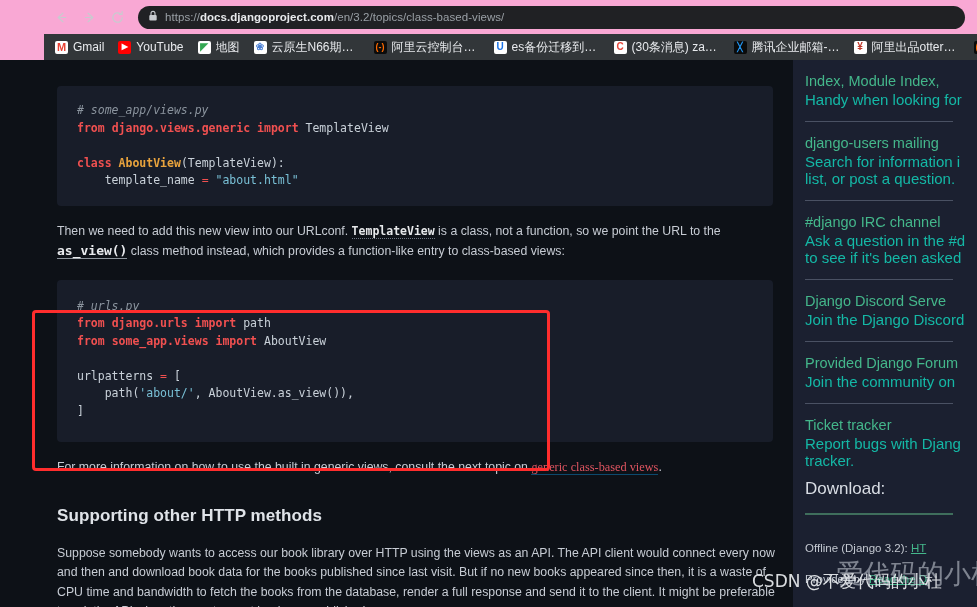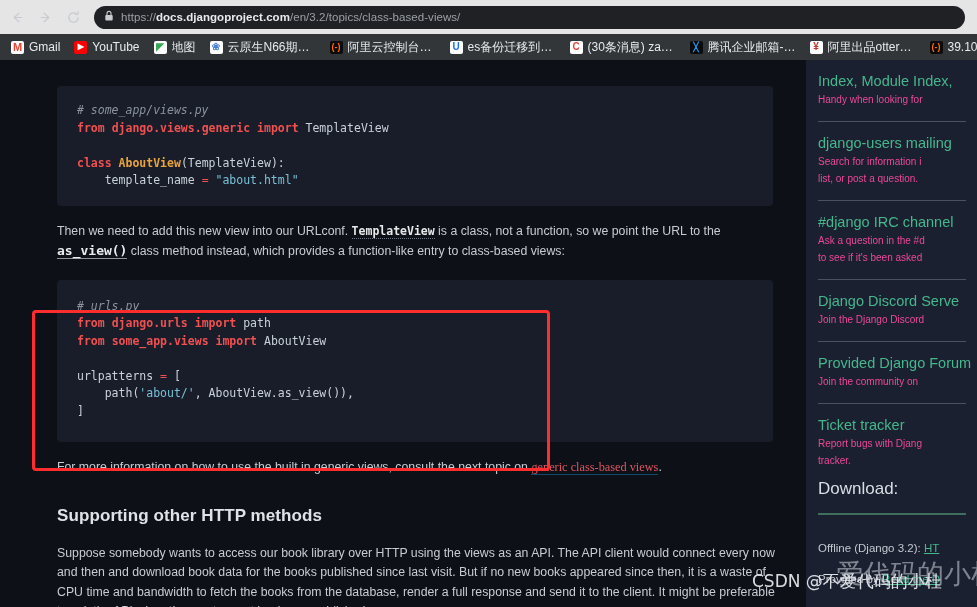--- a/index.html
+++ b/index.html
@@ -6,23 +6,24 @@
   html, body {
     width: 977px; height: 607px;
     background: #0d1117;
     font-family: "Liberation Sans", sans-serif;
     overflow: hidden;
   }
 
   
   .chrome {
     width: 977px;
-    background: #e5e5e5;
+    background: #f9a8d4;
     height: 60px;
     position: relative;
+    padding-left: 44px;
   }
   .toolbar {
     height: 34px;
     display: flex;
     align-items: center;
     padding: 0 4px;
     gap: 2px;
   }
   .navbtn {
     width: 26px; height: 26px;
@@ -185,36 +186,36 @@
     width: 518px; height: 161px;
     border: 3px solid #ff2d2d;
     border-radius: 4px;
     pointer-events: none;
   }
 
   
   .sidebar {
     position: absolute;
     right: 0; top: 0;
-    width: 171px;
+    width: 184px;
     height: 547px;
     background: #1b2030;
     padding: 0 0 0 12px;
     overflow: hidden;
   }
   .sb-block { padding: 12px 0 0 0; }
   .sb-title {
     color: #44b78b;
     font-size: 14.5px;
     line-height: 19px;
     white-space: nowrap;
   }
   .sb-desc {
-    color: #ec4899;
-    font-size: 10px;
+    color: #14b8a6;
+    font-size: 15px;
     line-height: 17px;
     white-space: pre-line;
   }
   .sb-hr {
     height: 1px;
     background: #4a5163;
     margin: 13px 14px 0 0;
     width: 148px;
   }
   .sb-h2 {

